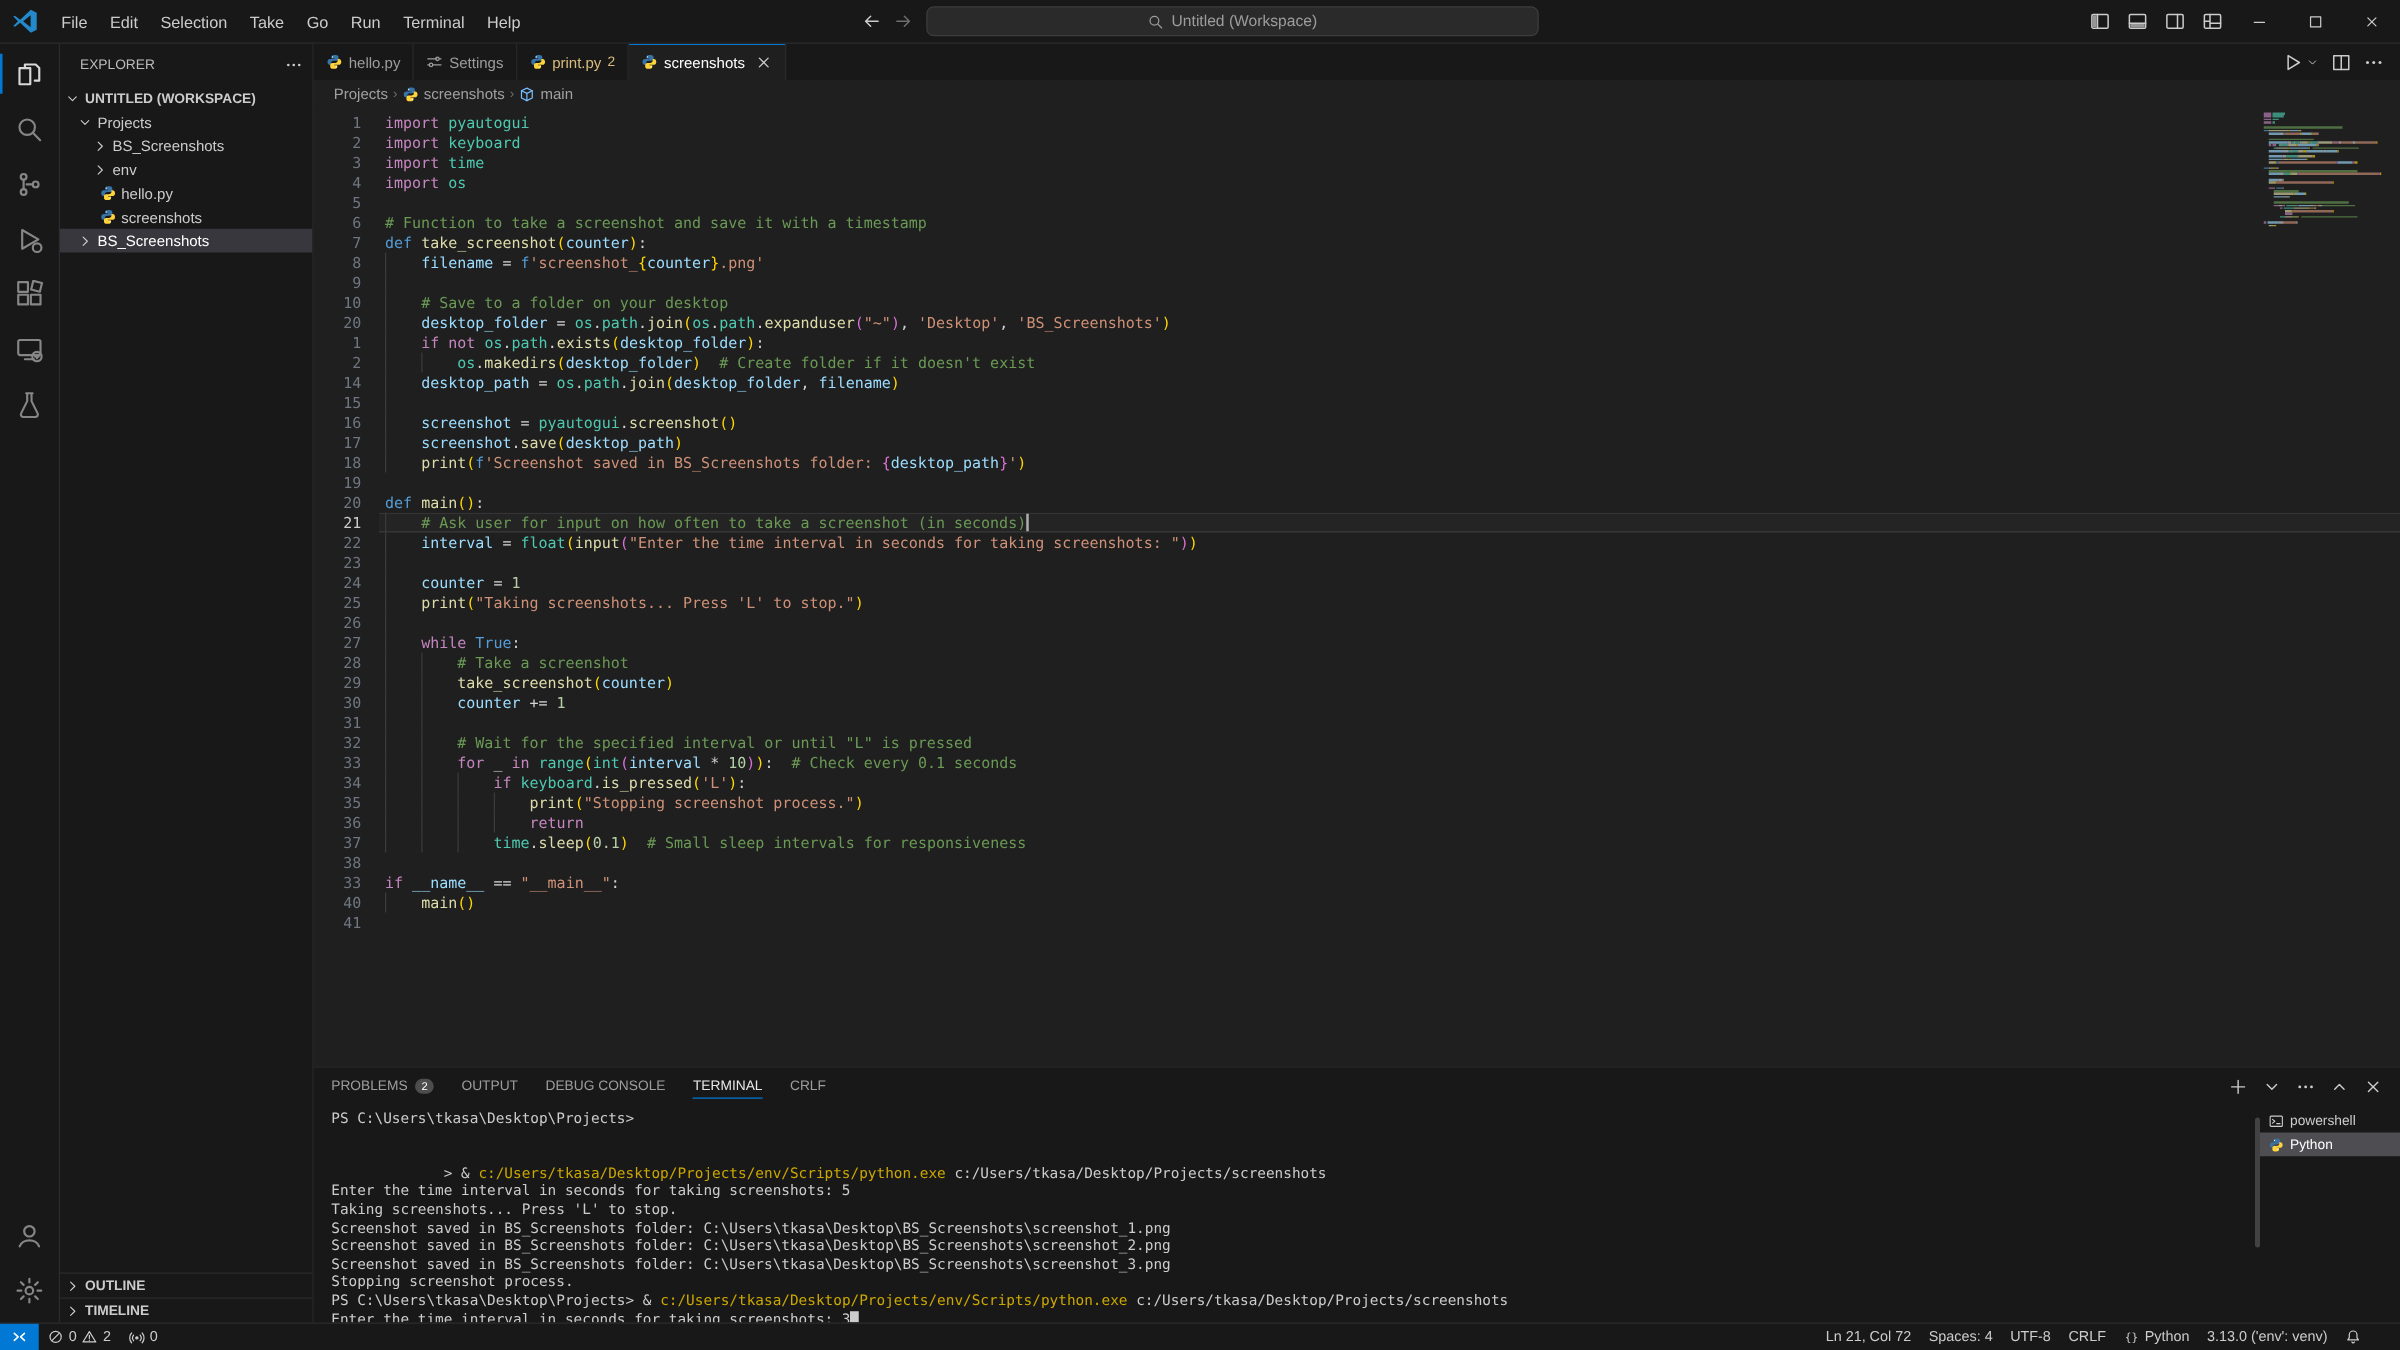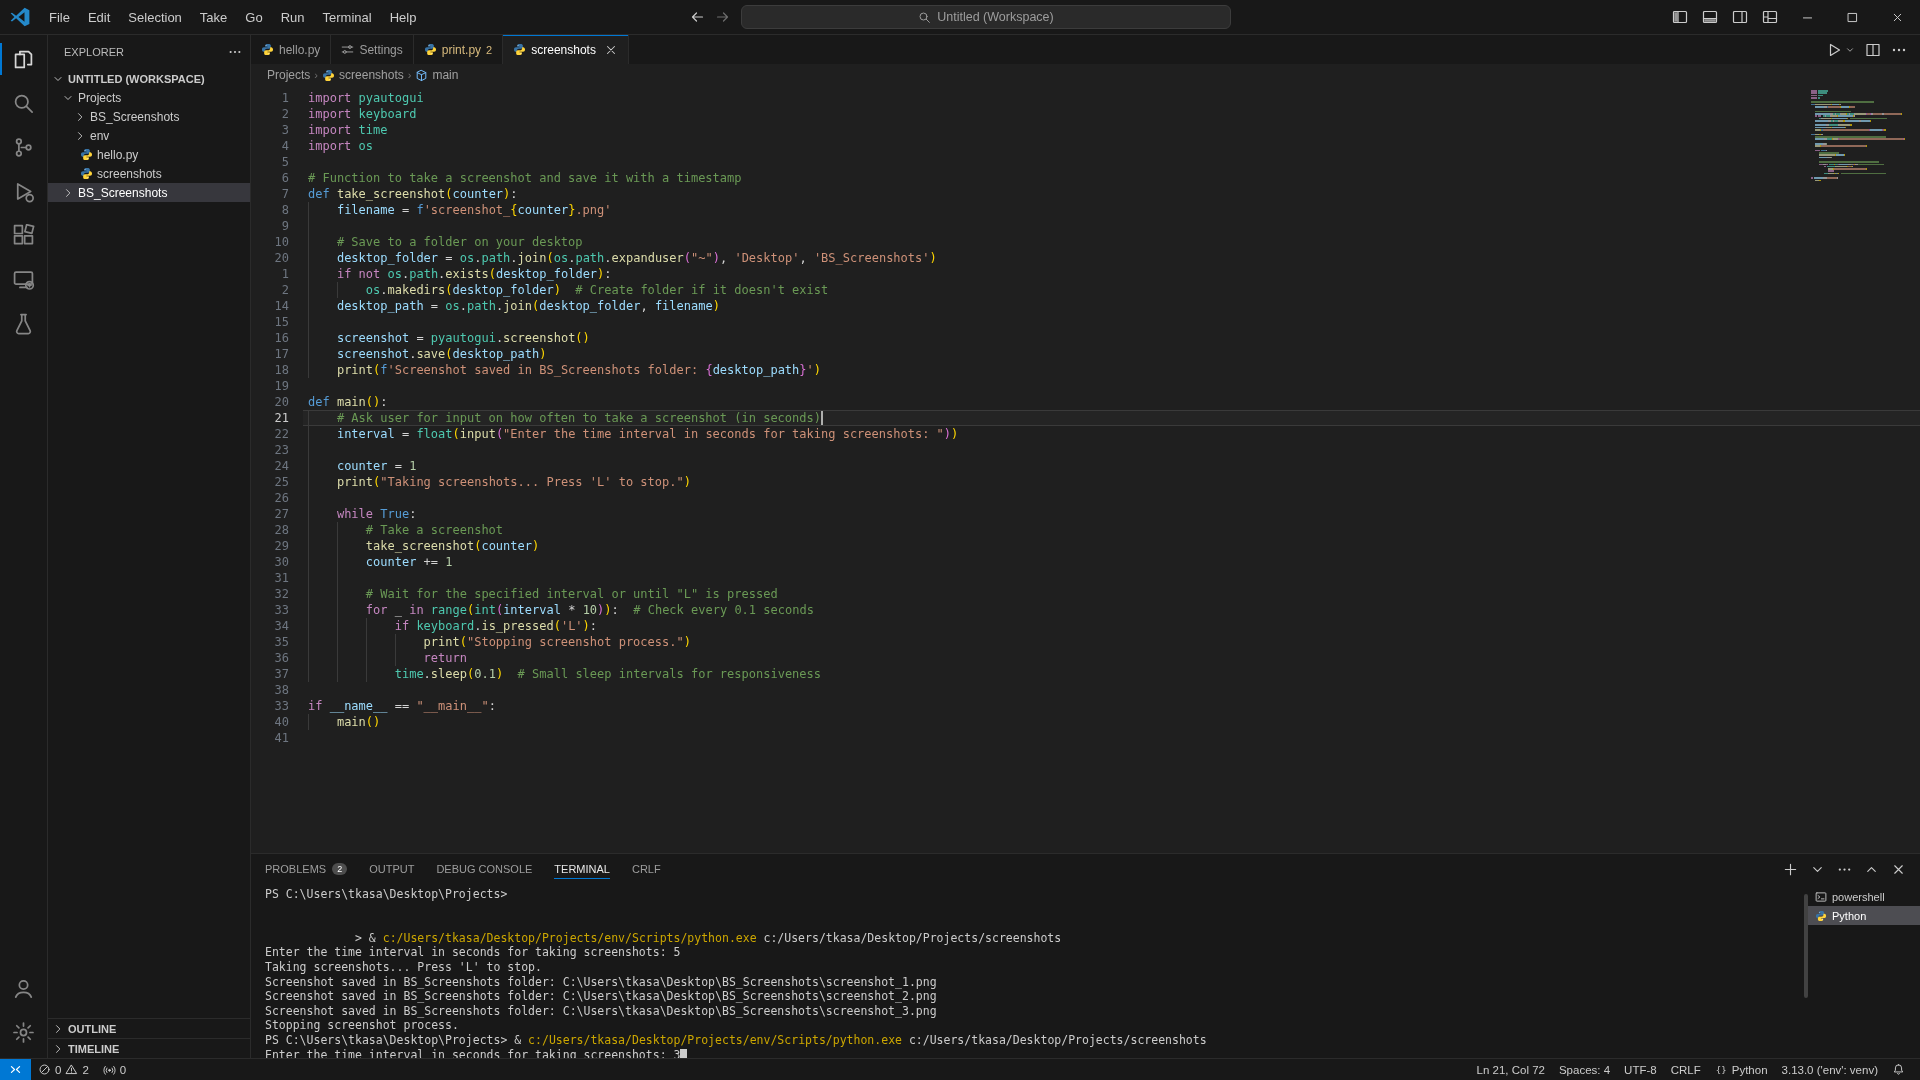--- a/index.html
+++ b/index.html
@@ -110,21 +110,21 @@
               font-size:11px; color:#cccccc; white-space:nowrap; }
   .term-row.sel { background:#4d4d52; color:#ffffff; }
   .term-row .ic { width:12px; height:12px; flex-shrink:0; }
 
   
   .statusbar { height:22px; background:#181818; border-top:1px solid #2b2b2b; display:flex;
                align-items:center; font-size:11.5px; color:#cccccc; flex-shrink:0; }
   .sbit { display:flex; align-items:center; gap:4px; padding:0 7px; height:100%; }
   .sbit .ic { width:13px; height:13px; }
   .sb-remote { background:#0078d4; color:#fff; padding:0 9px; }
-  .sb-right { margin-left:auto; display:flex; align-items:center; height:100%; padding-right:8px; }
+  .sb-right { margin-left:auto; display:flex; align-items:center; height:100%; padding-right:24px; }
 </style>
 </head>
 <body>
 
 <div id="app">
   <div class="titlebar">
     <span class="logo ic">
         <svg viewBox="0 0 16 16">
           <path fill="#2489ca" d="M11.7 0.6 4.9 7 1.6 4.5 0.5 5l3 3-3 3 1.1.5L4.9 9l6.8 6.4 3.8-1.9V2.5zM11.6 4.2v7.6L6.8 8z"></path>
         </svg>

